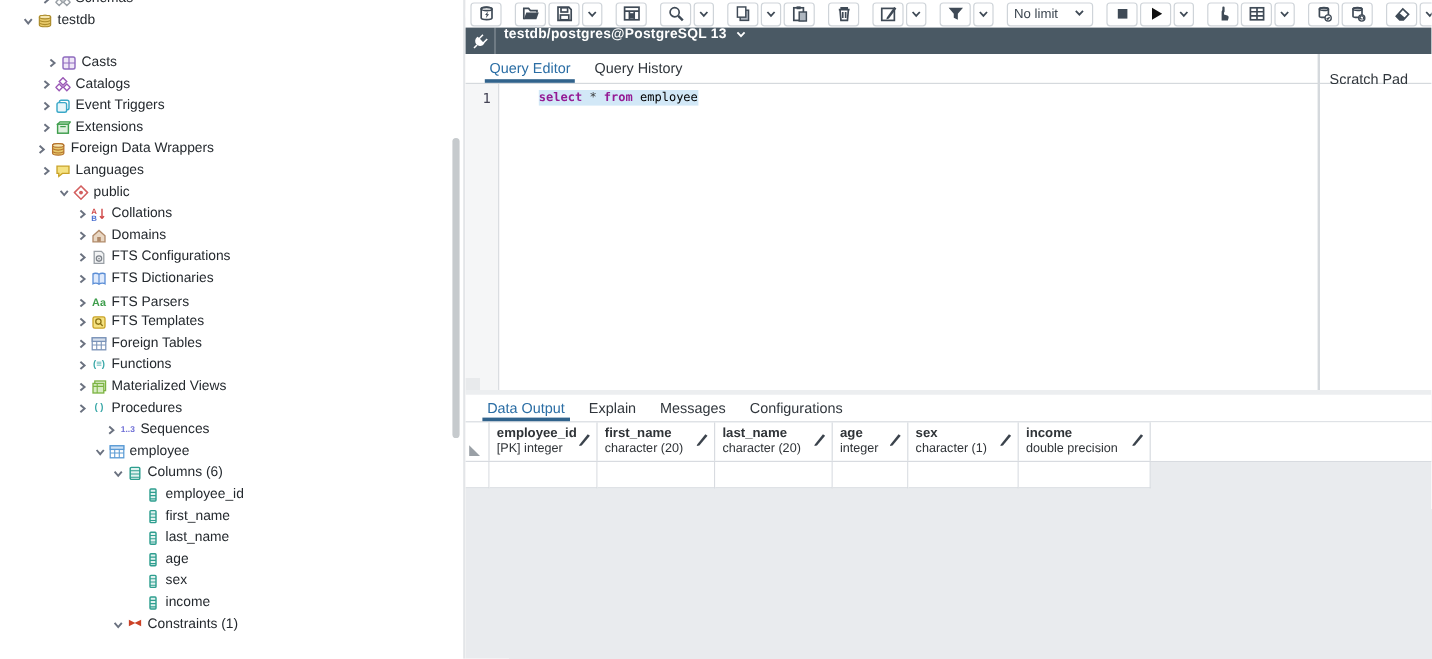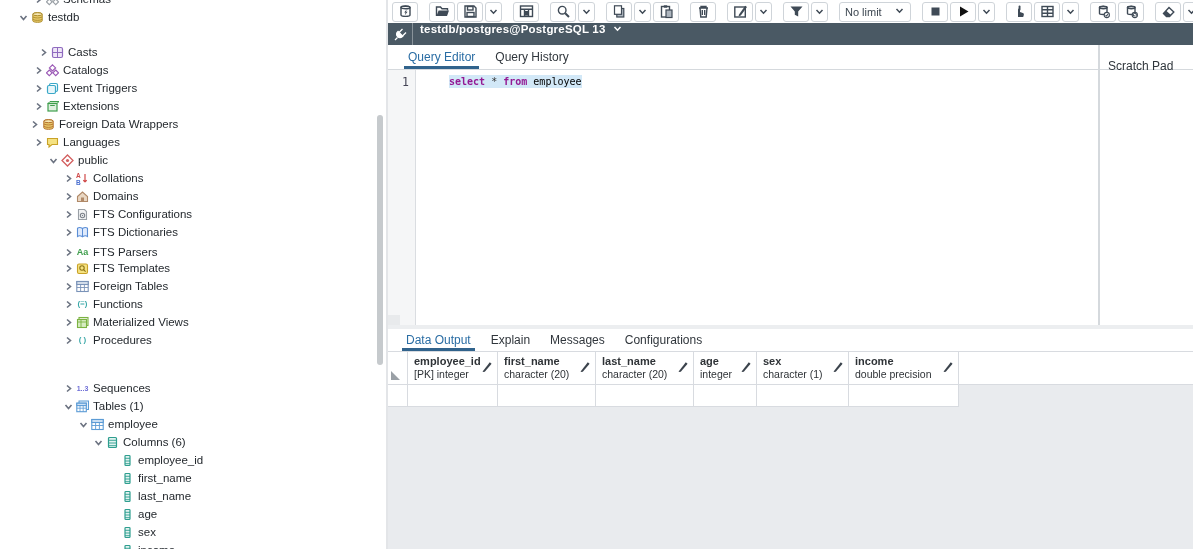--- a/index.html
+++ b/index.html
@@ -353,46 +353,30 @@
           <span class="chev">
             <svg width="9" height="9" viewBox="0 0 9 9" xmlns="http://www.w3.org/2000/svg">
               <path d="M3 1.5 L6.5 4.5 L3 7.5" fill="none" stroke="#6b7280" stroke-width="1.6"></path>
             </svg>
           </span>
           <span class="ticon">
             <span class="glyph-icon" style="color:#3aa8a8;font-size:8px">( )</span>
           </span>
           <span class="tlabel">Procedures</span>
         </div>
-        <div class="tree-row" style="padding-left: 61px; margin-top: 30px;">
+        <div class="tree-row" style="padding-left: 85px;">
           <span class="chev">
             <svg width="9" height="9" viewBox="0 0 9 9" xmlns="http://www.w3.org/2000/svg">
               <path d="M3 1.5 L6.5 4.5 L3 7.5" fill="none" stroke="#6b7280" stroke-width="1.6"></path>
             </svg>
           </span>
           <span class="ticon">
             <span class="glyph-icon" style="color:#6d6dd6;font-size:7px">1..3</span>
           </span>
           <span class="tlabel">Sequences</span>
-        </div>
-        <div class="tree-row" style="padding-left: 61px;">
-          <span class="chev">
-            <svg width="9" height="9" viewBox="0 0 9 9" xmlns="http://www.w3.org/2000/svg">
-              <path d="M1.5 3 L4.5 6.5 L7.5 3" fill="none" stroke="#6b7280" stroke-width="1.6"></path>
-            </svg>
-          </span>
-          <span class="ticon">
-            <svg width="13" height="13" viewBox="0 0 13 13" xmlns="http://www.w3.org/2000/svg">
-              <rect x="3" y="1" width="9.5" height="8.5" fill="#eaf2fb" stroke="#5b9bd5" stroke-width="1"></rect>
-              <rect x="0.8" y="3.2" width="9.5" height="8.5" fill="#fff" stroke="#5b9bd5" stroke-width="1.1"></rect>
-              <rect x="0.8" y="3.2" width="9.5" height="2.4" fill="#cfe2f5" stroke="#5b9bd5" stroke-width="1.1"></rect>
-              <path d="M0.8 8.2 H10.3 M4 5.6 V11.7 M7.2 5.6 V11.7" stroke="#5b9bd5" stroke-width="0.8"></path>
-            </svg>
-          </span>
-          <span class="tlabel">Tables (1)</span>
         </div>
         <div class="tree-row" style="padding-left: 76px;">
           <span class="chev">
             <svg width="9" height="9" viewBox="0 0 9 9" xmlns="http://www.w3.org/2000/svg">
               <path d="M1.5 3 L4.5 6.5 L7.5 3" fill="none" stroke="#6b7280" stroke-width="1.6"></path>
             </svg>
           </span>
           <span class="ticon">
             <svg width="13" height="13" viewBox="0 0 13 13" xmlns="http://www.w3.org/2000/svg">
               <rect x="0.8" y="1.5" width="11.4" height="10" fill="#fff" stroke="#5b9bd5" stroke-width="1.1"></rect>

